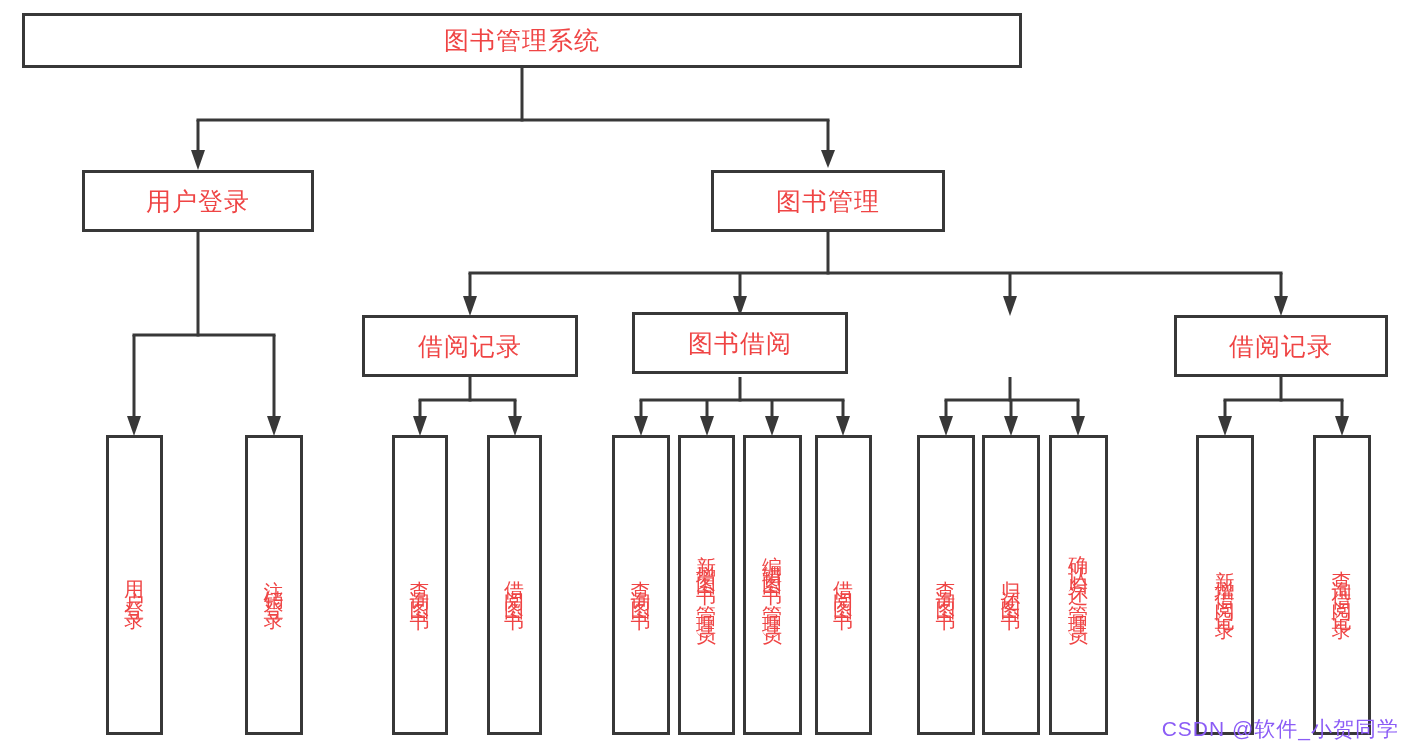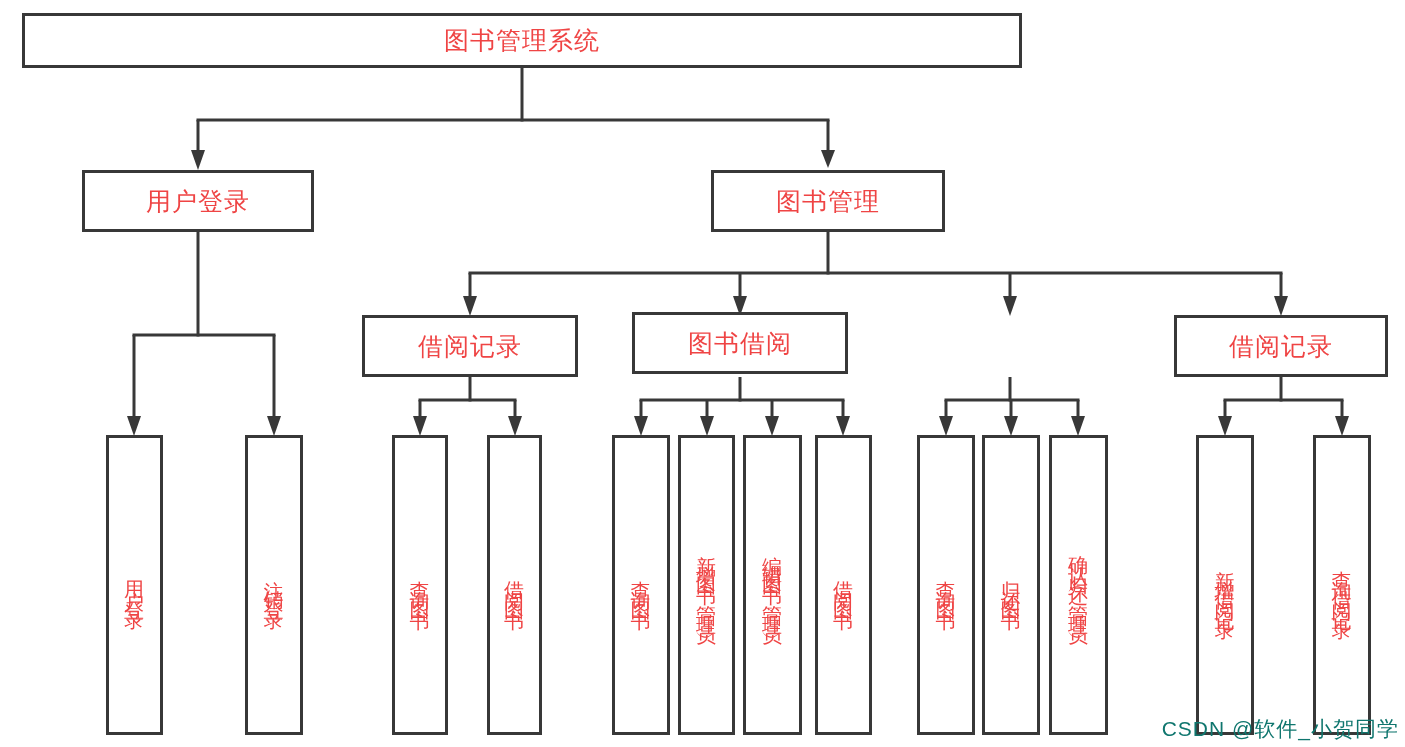--- a/index.html
+++ b/index.html
@@ -30,21 +30,21 @@
     font-size:20px;
     line-height:1;
     letter-spacing:10px;
     white-space:nowrap;
   }
   .watermark {
     position:absolute;
     right:6px;
     bottom:4px;
     font-size:21px;
-    color:#0f766e;
+    color:#8b5cf6;
     z-index:3;
     letter-spacing:1px;
   }
 </style>
 </head>
 <body>
 
 <div class="stage">
 
   <svg class="connectors" width="1405" height="747" viewBox="0 0 1405 747" stroke="#383838" stroke-width="3" fill="#383838">

